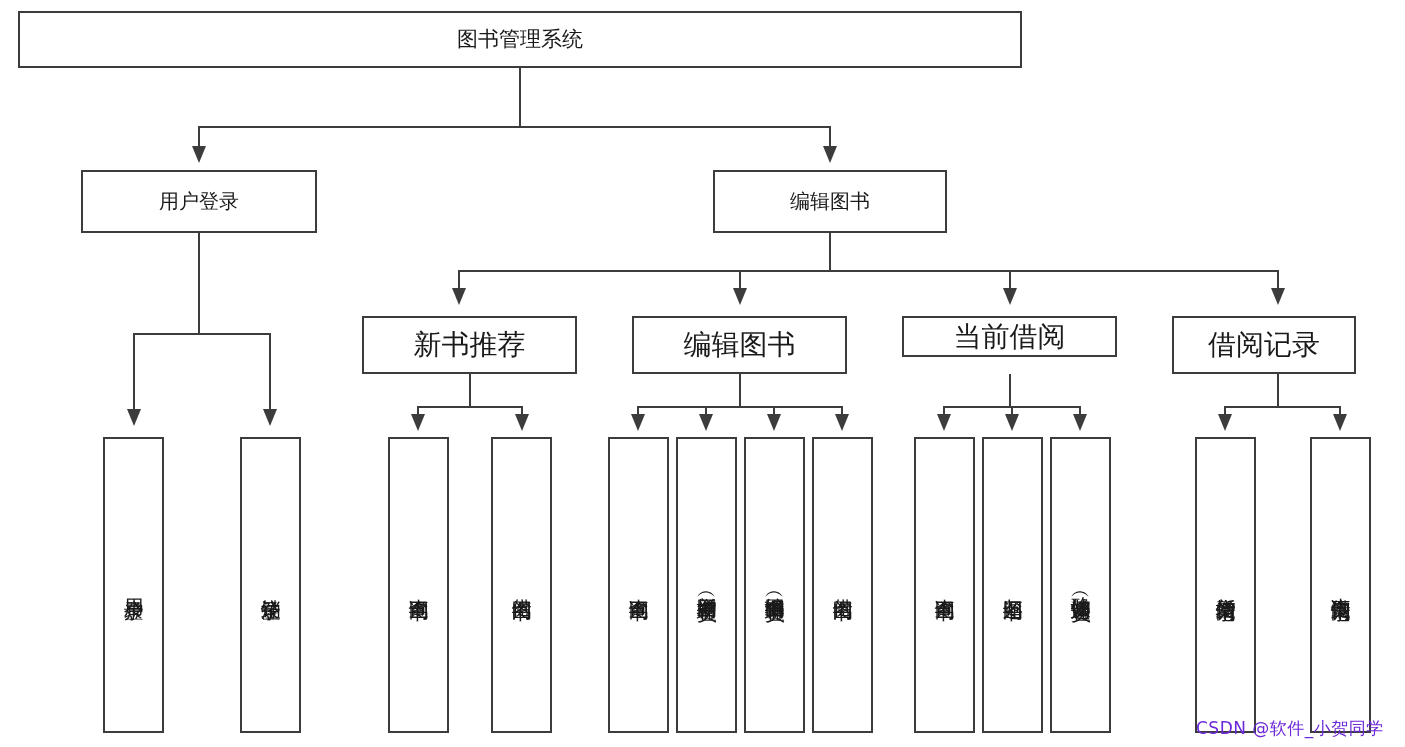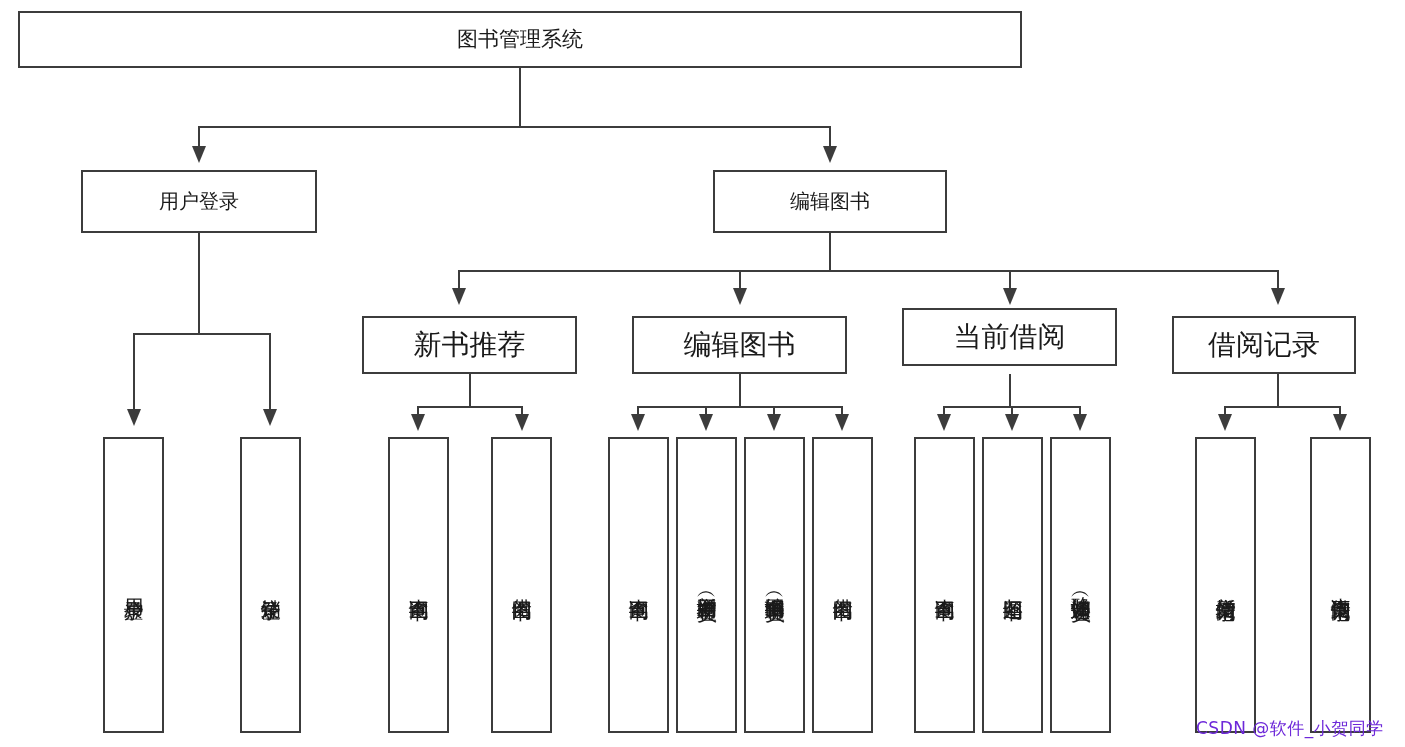--- a/index.html
+++ b/index.html
@@ -121,21 +121,21 @@
 
   <div class="vline" style="left:1277px;top:270px;height:20px;"></div>
   <div class="arrow" style="left:1271px;top:288px;"></div>
 
   <div class="box lvl2" style="left:362px;top:316px;width:215px;height:58px;">
     <span>新书推荐</span>
   </div>
   <div class="box lvl2" style="left:632px;top:316px;width:215px;height:58px;">
     <span>编辑图书</span>
   </div>
-  <div class="box lvl2" style="left:902px;top:308px;width:215px;height:58px;">
+  <div class="box lvl2" style="left:902px;top:316px;width:215px;height:41px;">
     <span>当前借阅</span>
   </div>
   <div class="box lvl2" style="left:1172px;top:316px;width:184px;height:58px;">
     <span>借阅记录</span>
   </div>
 
   <div class="vline" style="left:469px;top:374px;height:34px;"></div>
   <div class="hline" style="left:417px;top:406px;width:105px;"></div>
   <div class="vline" style="left:417px;top:406px;height:10px;"></div>
   <div class="arrow" style="left:411px;top:414px;"></div>

